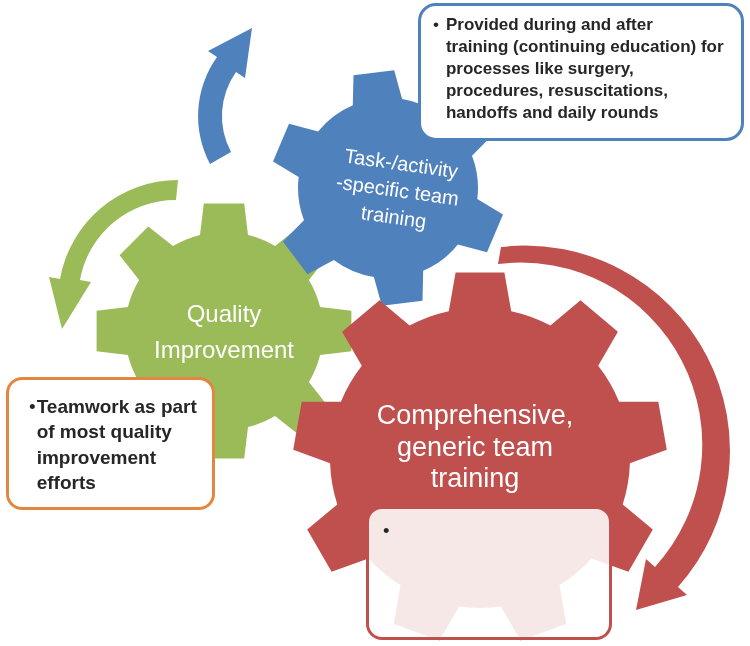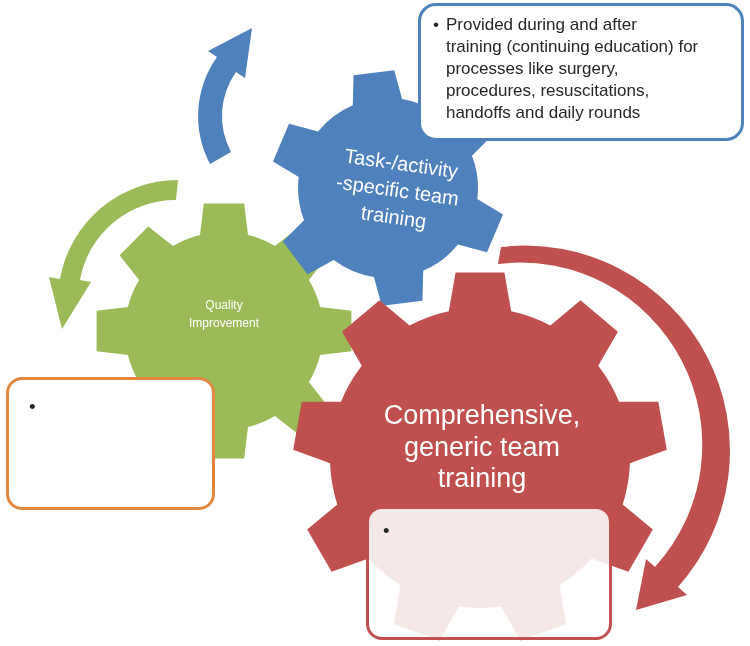--- a/index.html
+++ b/index.html
@@ -7,28 +7,28 @@
     position:relative;width:750px;height:646px;background:#ffffff;overflow:hidden;
     font-family:"Liberation Sans",sans-serif;
   }
   .diagram-svg{position:absolute;left:0;top:0;z-index:1;}
   .gear-label{
     position:absolute;z-index:2;color:#ffffff;text-align:center;
     white-space:pre-line;pointer-events:none;
   }
   .label-task{left:290px;top:150px;width:215px;font-size:20px;line-height:1.35;
     transform:rotate(8deg);transform-origin:center center;}
-  .label-quality{left:124px;top:296px;width:200px;font-size:12px;line-height:1.5;}
-  .label-comprehensive{left:340px;top:400px;width:284px;font-size:27px;line-height:1.17;}
+  .label-quality{left:124px;top:296px;width:200px;font-size:24px;line-height:1.5;}
+  .label-comprehensive{left:333px;top:400px;width:284px;font-size:27px;line-height:1.17;}
   .callout{
     position:absolute;z-index:3;background:#ffffff;box-sizing:border-box;
     display:flex;align-items:flex-start;color:#262626;
   }
   .callout .bullet{flex:0 0 auto;}
-  .callout .callout-text{white-space:pre-line;}
+  .callout .callout-text{white-space:pre-line;font-weight:bold;}
   .callout-top{
     left:418px;top:3px;width:326px;min-height:138px;
     border:3px solid #4f81bd;border-radius:18px;
     padding:8px 8px 8px 12px;gap:7px;font-size:17px;line-height:1.29;
   }
   .callout-left{
     left:6px;top:377px;width:209px;min-height:133px;
     border:3px solid #e2873f;border-radius:16px;
     padding:14px 6px 8px 20px;gap:1px;font-size:19px;line-height:1.33;
   }
@@ -68,19 +68,23 @@
     <span class="bullet">•</span>
     <span class="callout-text">Provided during and after
 training (continuing education) for
 processes like surgery,
 procedures, resuscitations,
 handoffs and daily rounds</span>
   </div>
 
   <div class="callout callout-left">
     <span class="bullet">•</span>
+    <span class="callout-text">Teamwork as part
+of most quality
+improvement
+efforts</span>
   </div>
 
   <div class="callout callout-bottom">
     <span class="bullet">•</span>
   </div>
 
 </div>
 
 </body></html>

